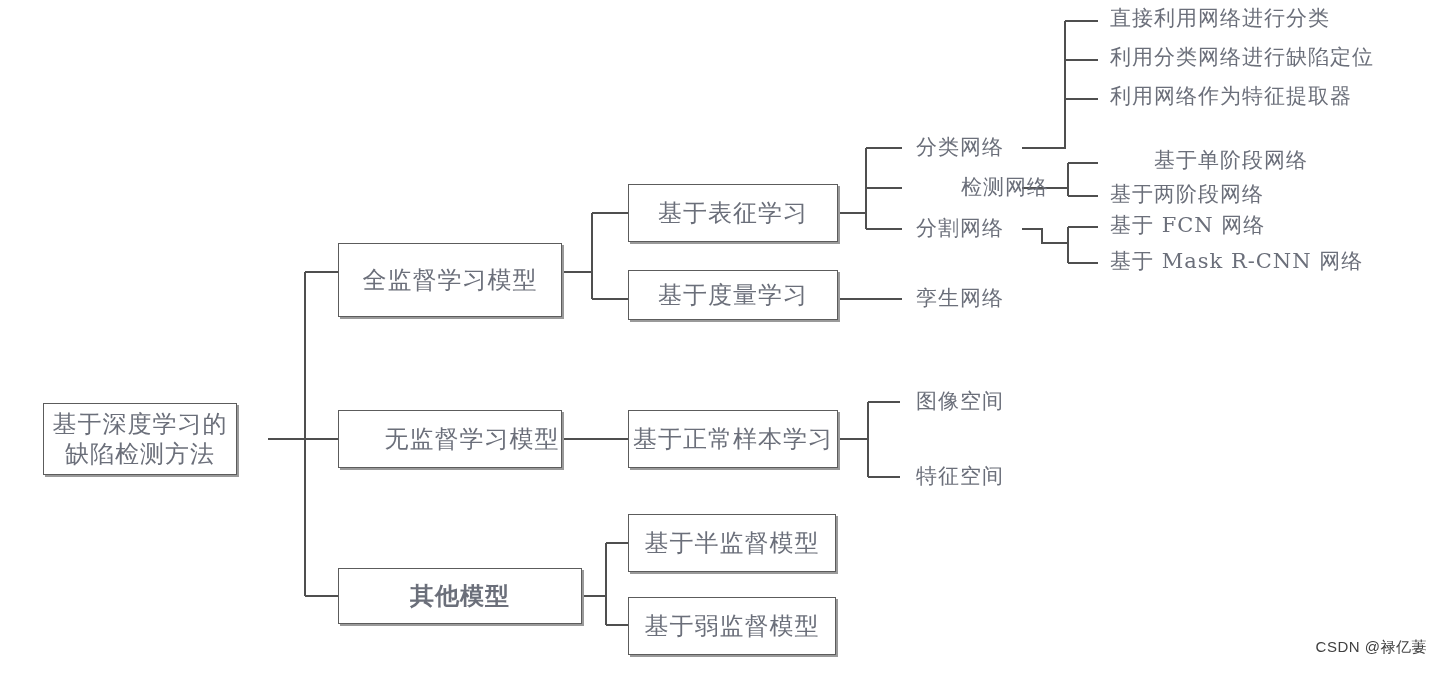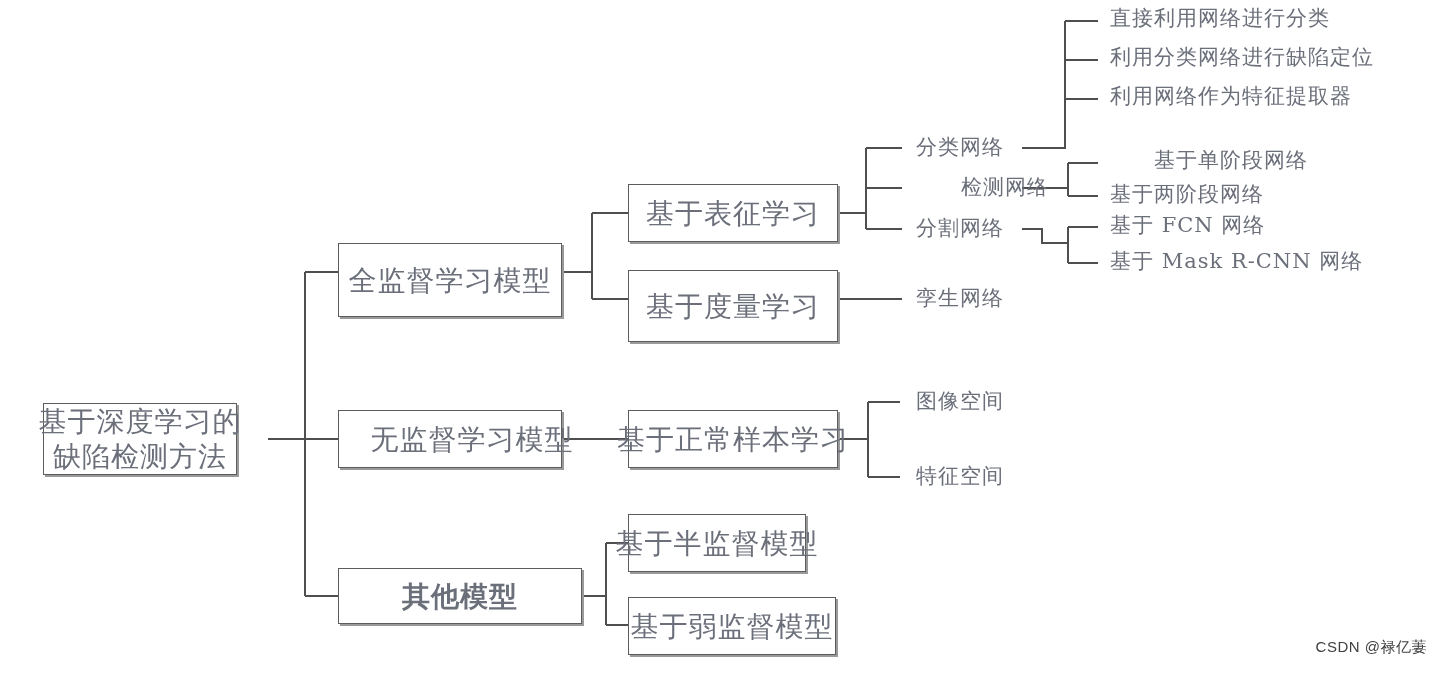--- a/index.html
+++ b/index.html
@@ -31,21 +31,21 @@
     background: #ffffff;
     border: 1.5px solid #5c5c5c;
     box-shadow: 2px 2px 0 0 #9a9a9a;
     display: flex;
     align-items: center;
     justify-content: center;
     text-align: center;
     color: #6b6f7a;
     line-height: 1.25;
     letter-spacing: 1px;
-    font-size: 28px;
+    font-size: 24px;
     z-index: 2;
   }
   .node-box .box-line {
     display: block;
     white-space: nowrap;
   }
   .leaf-label {
     position: absolute;
     white-space: nowrap;
     color: #6b6f7a;
@@ -141,29 +141,29 @@
   </div>
 
   <div class="node-box" style="left:338px; top:568px; width:244px; height:56px;font-weight:bold;">
     <span class="box-line">其他模型</span>
   </div>
 
   <div class="node-box" style="left:628px; top:184px; width:210px; height:58px;">
     <span class="box-line">基于表征学习</span>
   </div>
 
-  <div class="node-box" style="left:628px; top:270px; width:210px; height:72px;">
+  <div class="node-box" style="left:628px; top:270px; width:210px; height:50px;">
     <span class="box-line">基于度量学习</span>
   </div>
 
   <div class="node-box" style="left:628px; top:410px; width:210px; height:58px;">
     <span class="box-line">基于正常样本学习</span>
   </div>
 
-  <div class="node-box" style="left:628px; top:514px; width:178px; height:58px;">
+  <div class="node-box" style="left:628px; top:514px; width:208px; height:58px;">
     <span class="box-line">基于半监督模型</span>
   </div>
 
   <div class="node-box" style="left:628px; top:597px; width:208px; height:58px;">
     <span class="box-line">基于弱监督模型</span>
   </div>
 
   <div class="leaf-label big" style="left:916px; top:137px;">
     <span>分类网络</span>
   </div>

